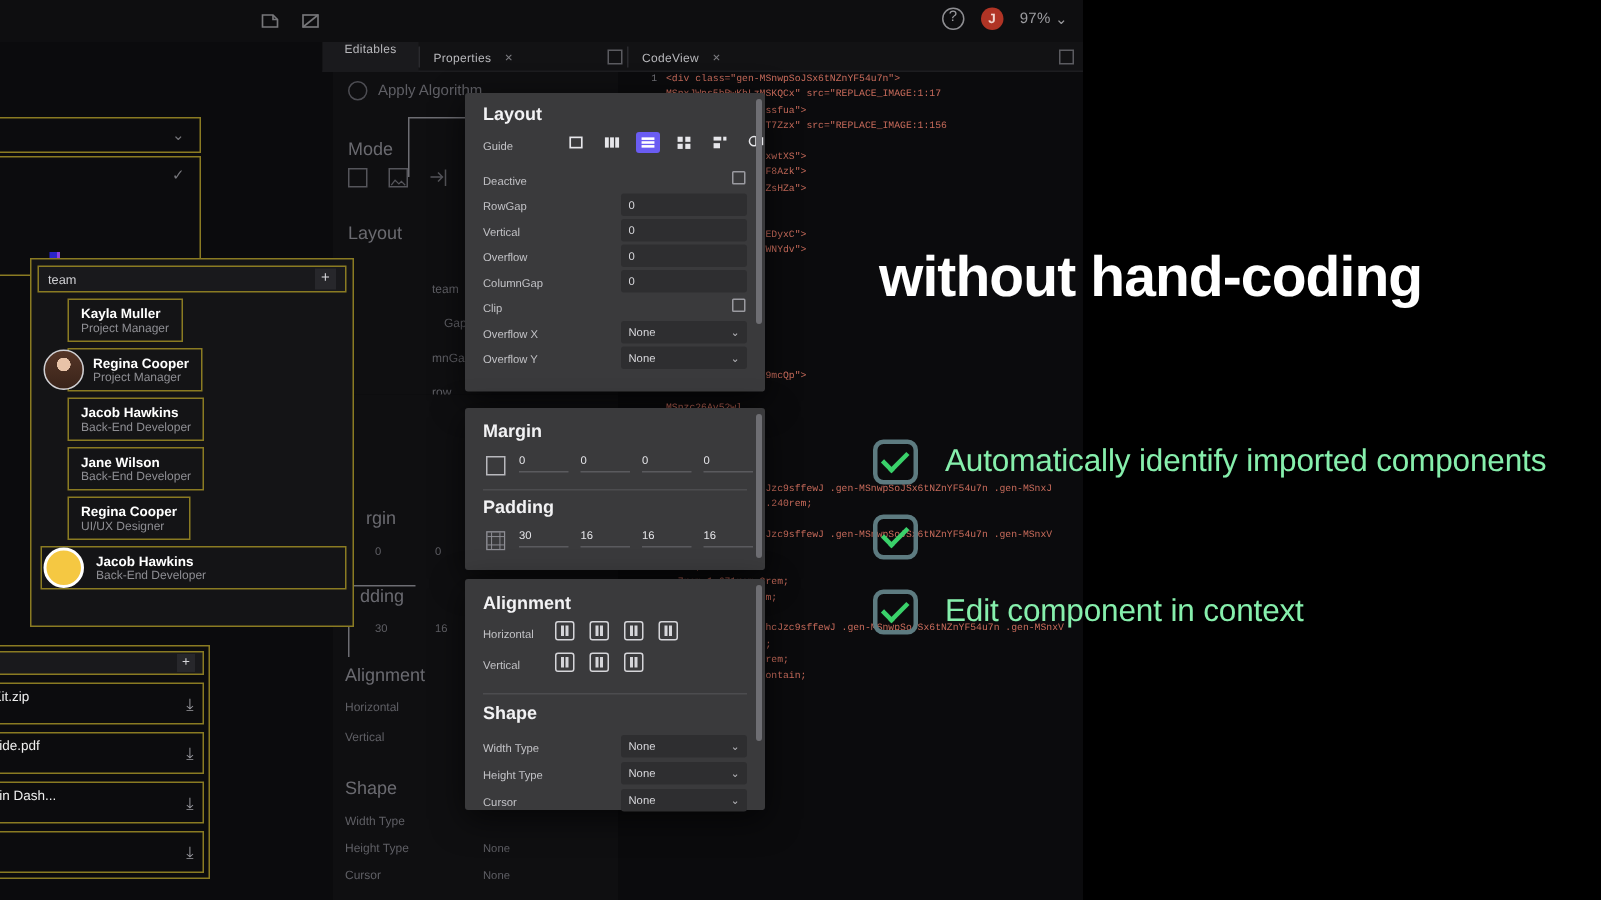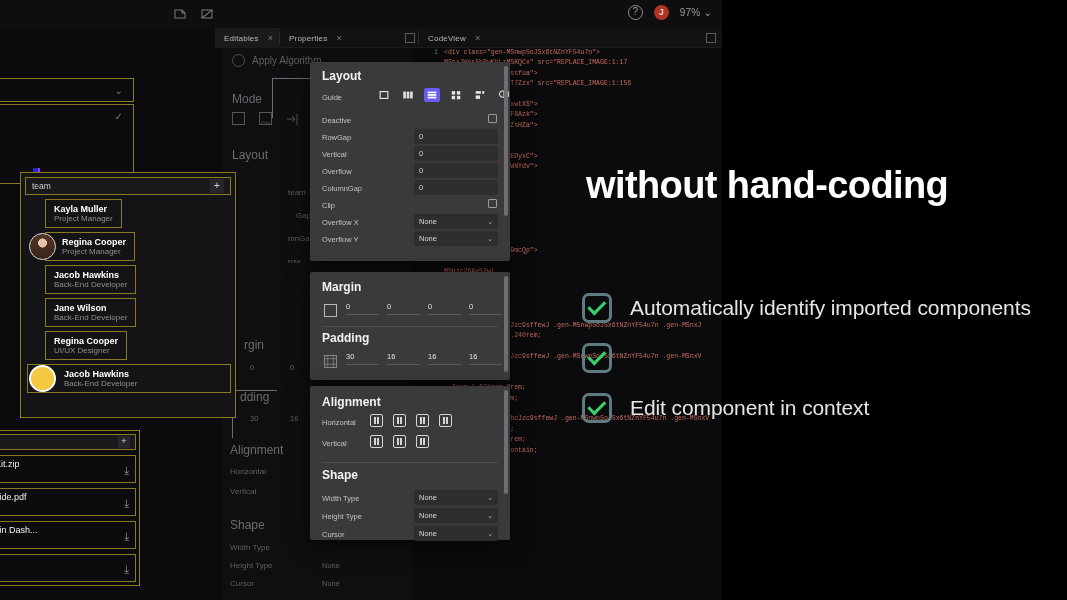--- a/index.html
+++ b/index.html
@@ -20,21 +20,21 @@
   .avatar-j { width:15px; height:15px; border-radius:50%; background:#b03425; color:#f2d6cf;
               font-size:9px; line-height:15px; text-align:center; font-weight:bold; }
   .zoomlbl { font-size:10px; color:#9c9ca0; letter-spacing:.2px; }
 
   
   .tabbar { position:absolute; left:215px; top:28px; width:507px; height:20px; background:#121214;
             border-bottom:1px solid #1d1d20; }
   .tab { position:absolute; top:0; height:20px; display:flex; align-items:center; gap:9px;
          padding:0 9px; font-size:8px; color:#b8b8bc; letter-spacing:.2px; }
   .tab .x { font-size:9px; color:#7d7d82; }
-  .tab.sel { background:#1a1a1d; }
+  .tab.sel { background:#1a1a1d;flex-direction:column; }
   .tabdiv { position:absolute; top:3px; width:1px; height:14px; background:#2a2a2e; }
   .tab-ic { position:absolute; top:5px; width:10px; height:10px; border:1px solid #6e6e73; opacity:.8; }
 
   
   .lw { position:absolute; left:-56px; background:#0c0c0e; border:1px solid #8a7b22; }
   .lw-row { height:23px; display:flex; align-items:center; padding:0 10px;
             font-size:10px; color:#c9c9cd; }
   .lw-chk { margin-left:auto; color:#77777c; font-size:10px; }
 
   .teamcard { position:absolute; left:20px; top:172px; width:216px; height:246px;
@@ -109,21 +109,21 @@
 
   
   .headline { position:absolute; left:586px; top:164px; width:470px;
               font-size:38px; font-weight:bold; line-height:1.13; color:#fff; letter-spacing:-.6px; }
   .bullets { position:absolute; left:582px; top:283px; }
   .bullet { display:flex; align-items:center; gap:18px; height:50px; }
   .cbox { width:30px; height:30px; border:3px solid #5d7b80; border-radius:7px;
           display:flex; align-items:center; justify-content:center; flex:none; }
   .cmark { width:17px; height:10px; border-left:3.4px solid #3ad16a; border-bottom:3.4px solid #3ad16a;
            transform:rotate(-45deg) translate(1px,-2px); }
-  .btext { font-size:21px; color:#e5e5e5; letter-spacing:-.1px; white-space:nowrap; }
+  .btext { font-size:21px; color:#86efac; letter-spacing:-.1px; white-space:nowrap; }
 </style>
 </head>
 <body>
 
 <div id="stage">
 
   <div class="app">
 
     <div class="toolbar">
       <div class="tb-icon" style="left:172px">

